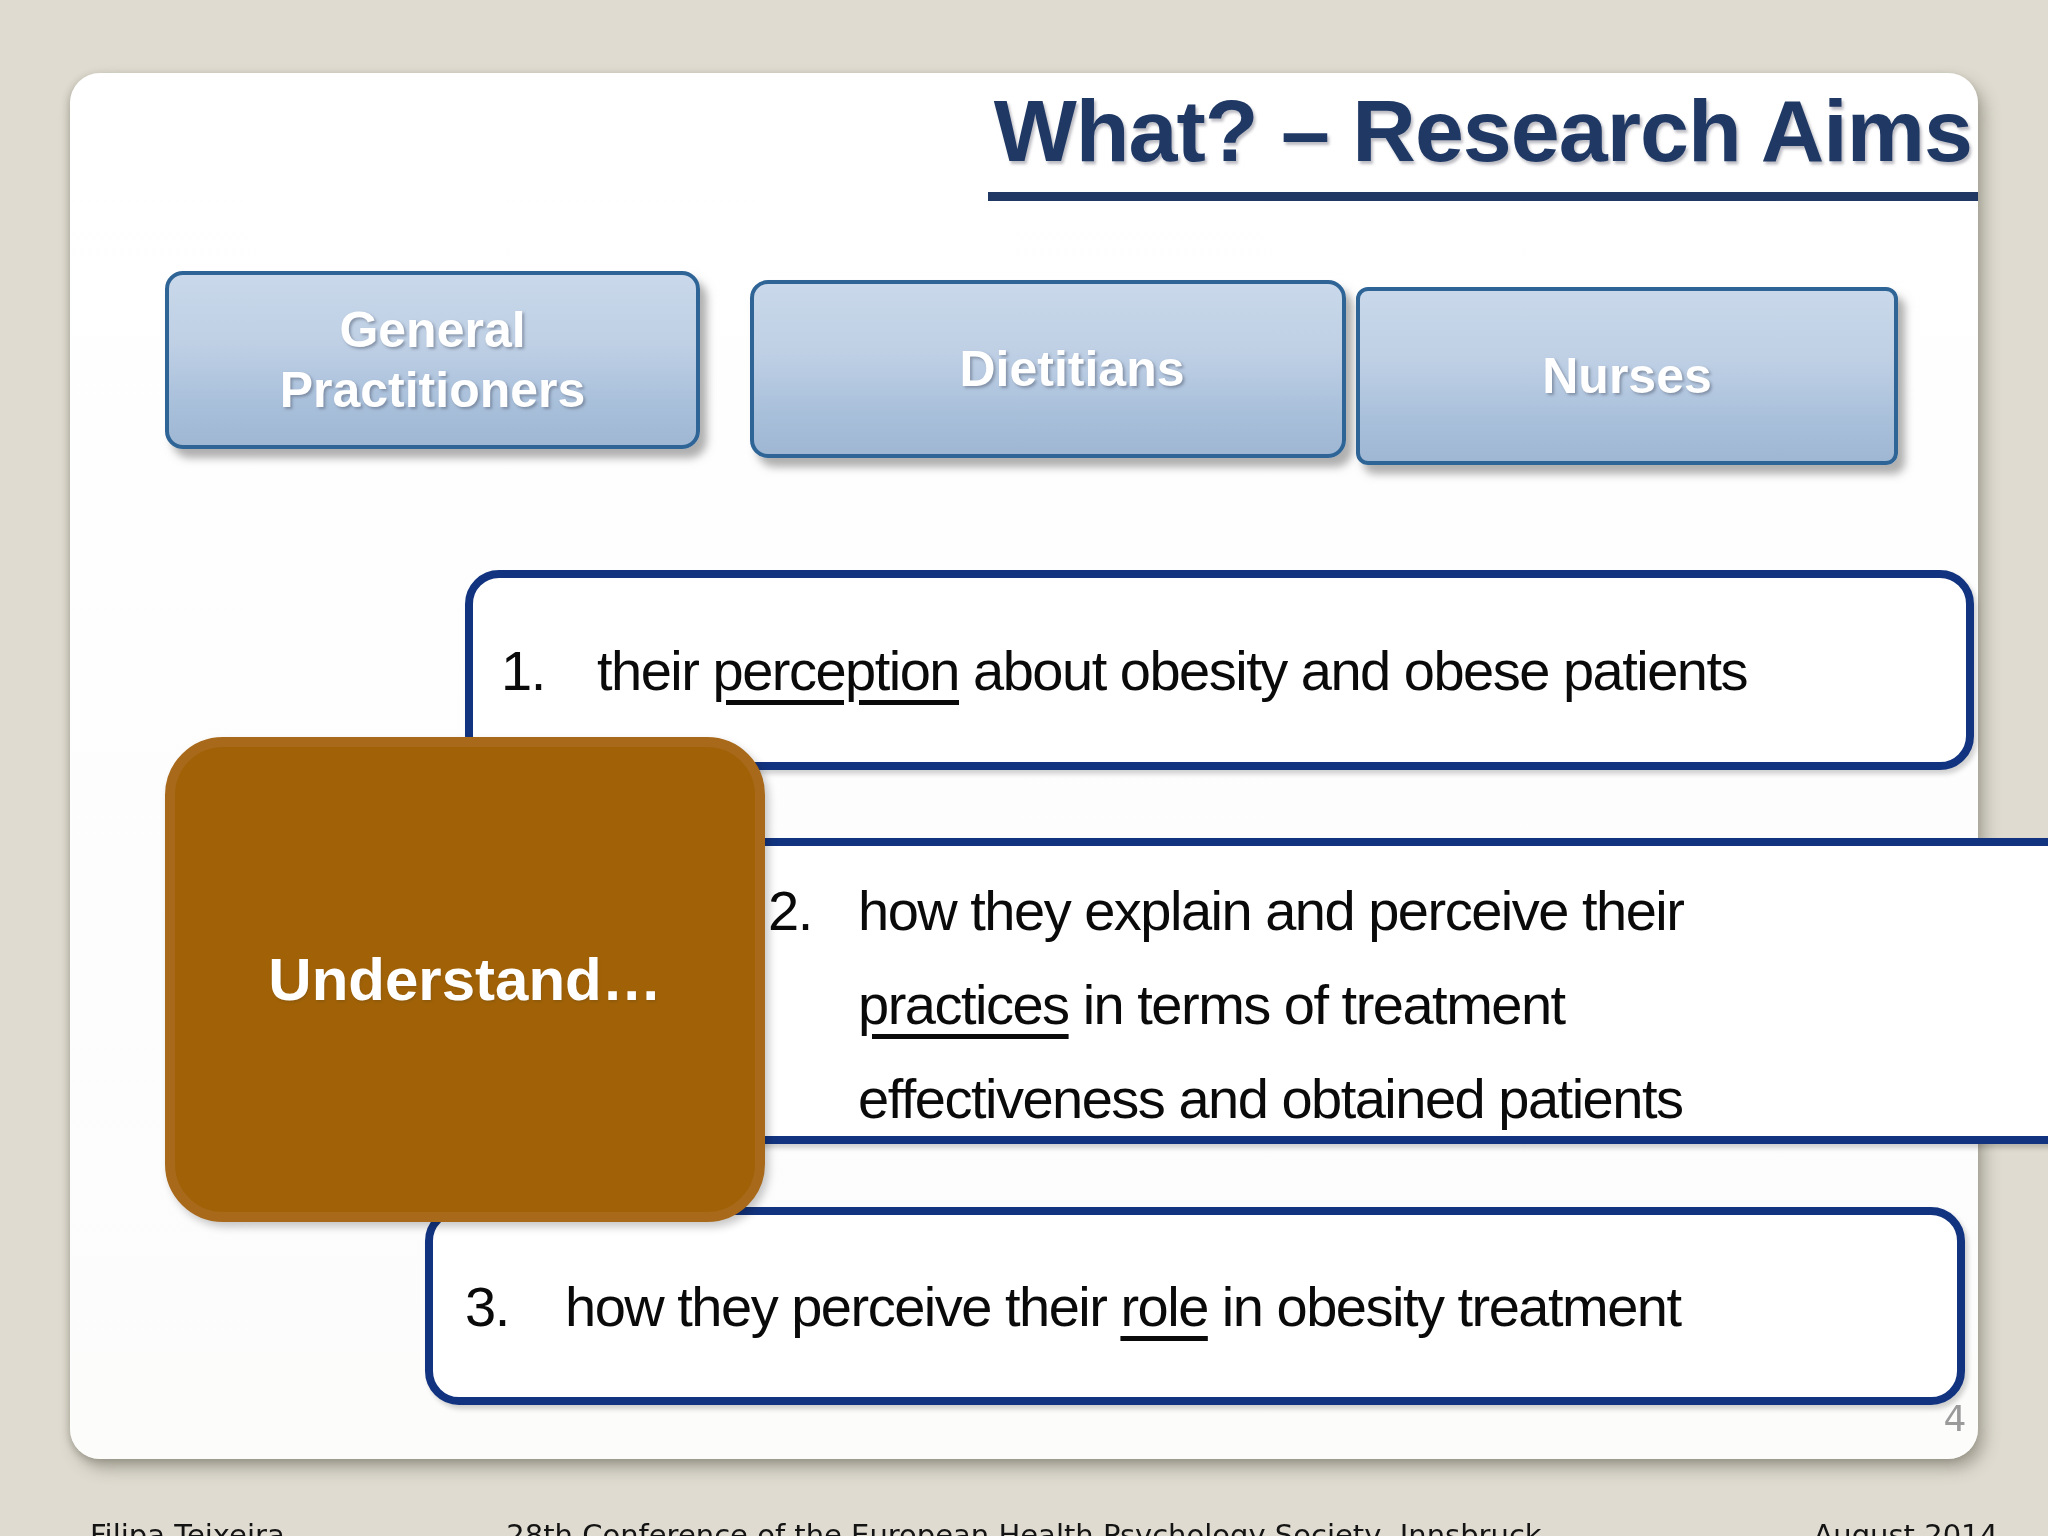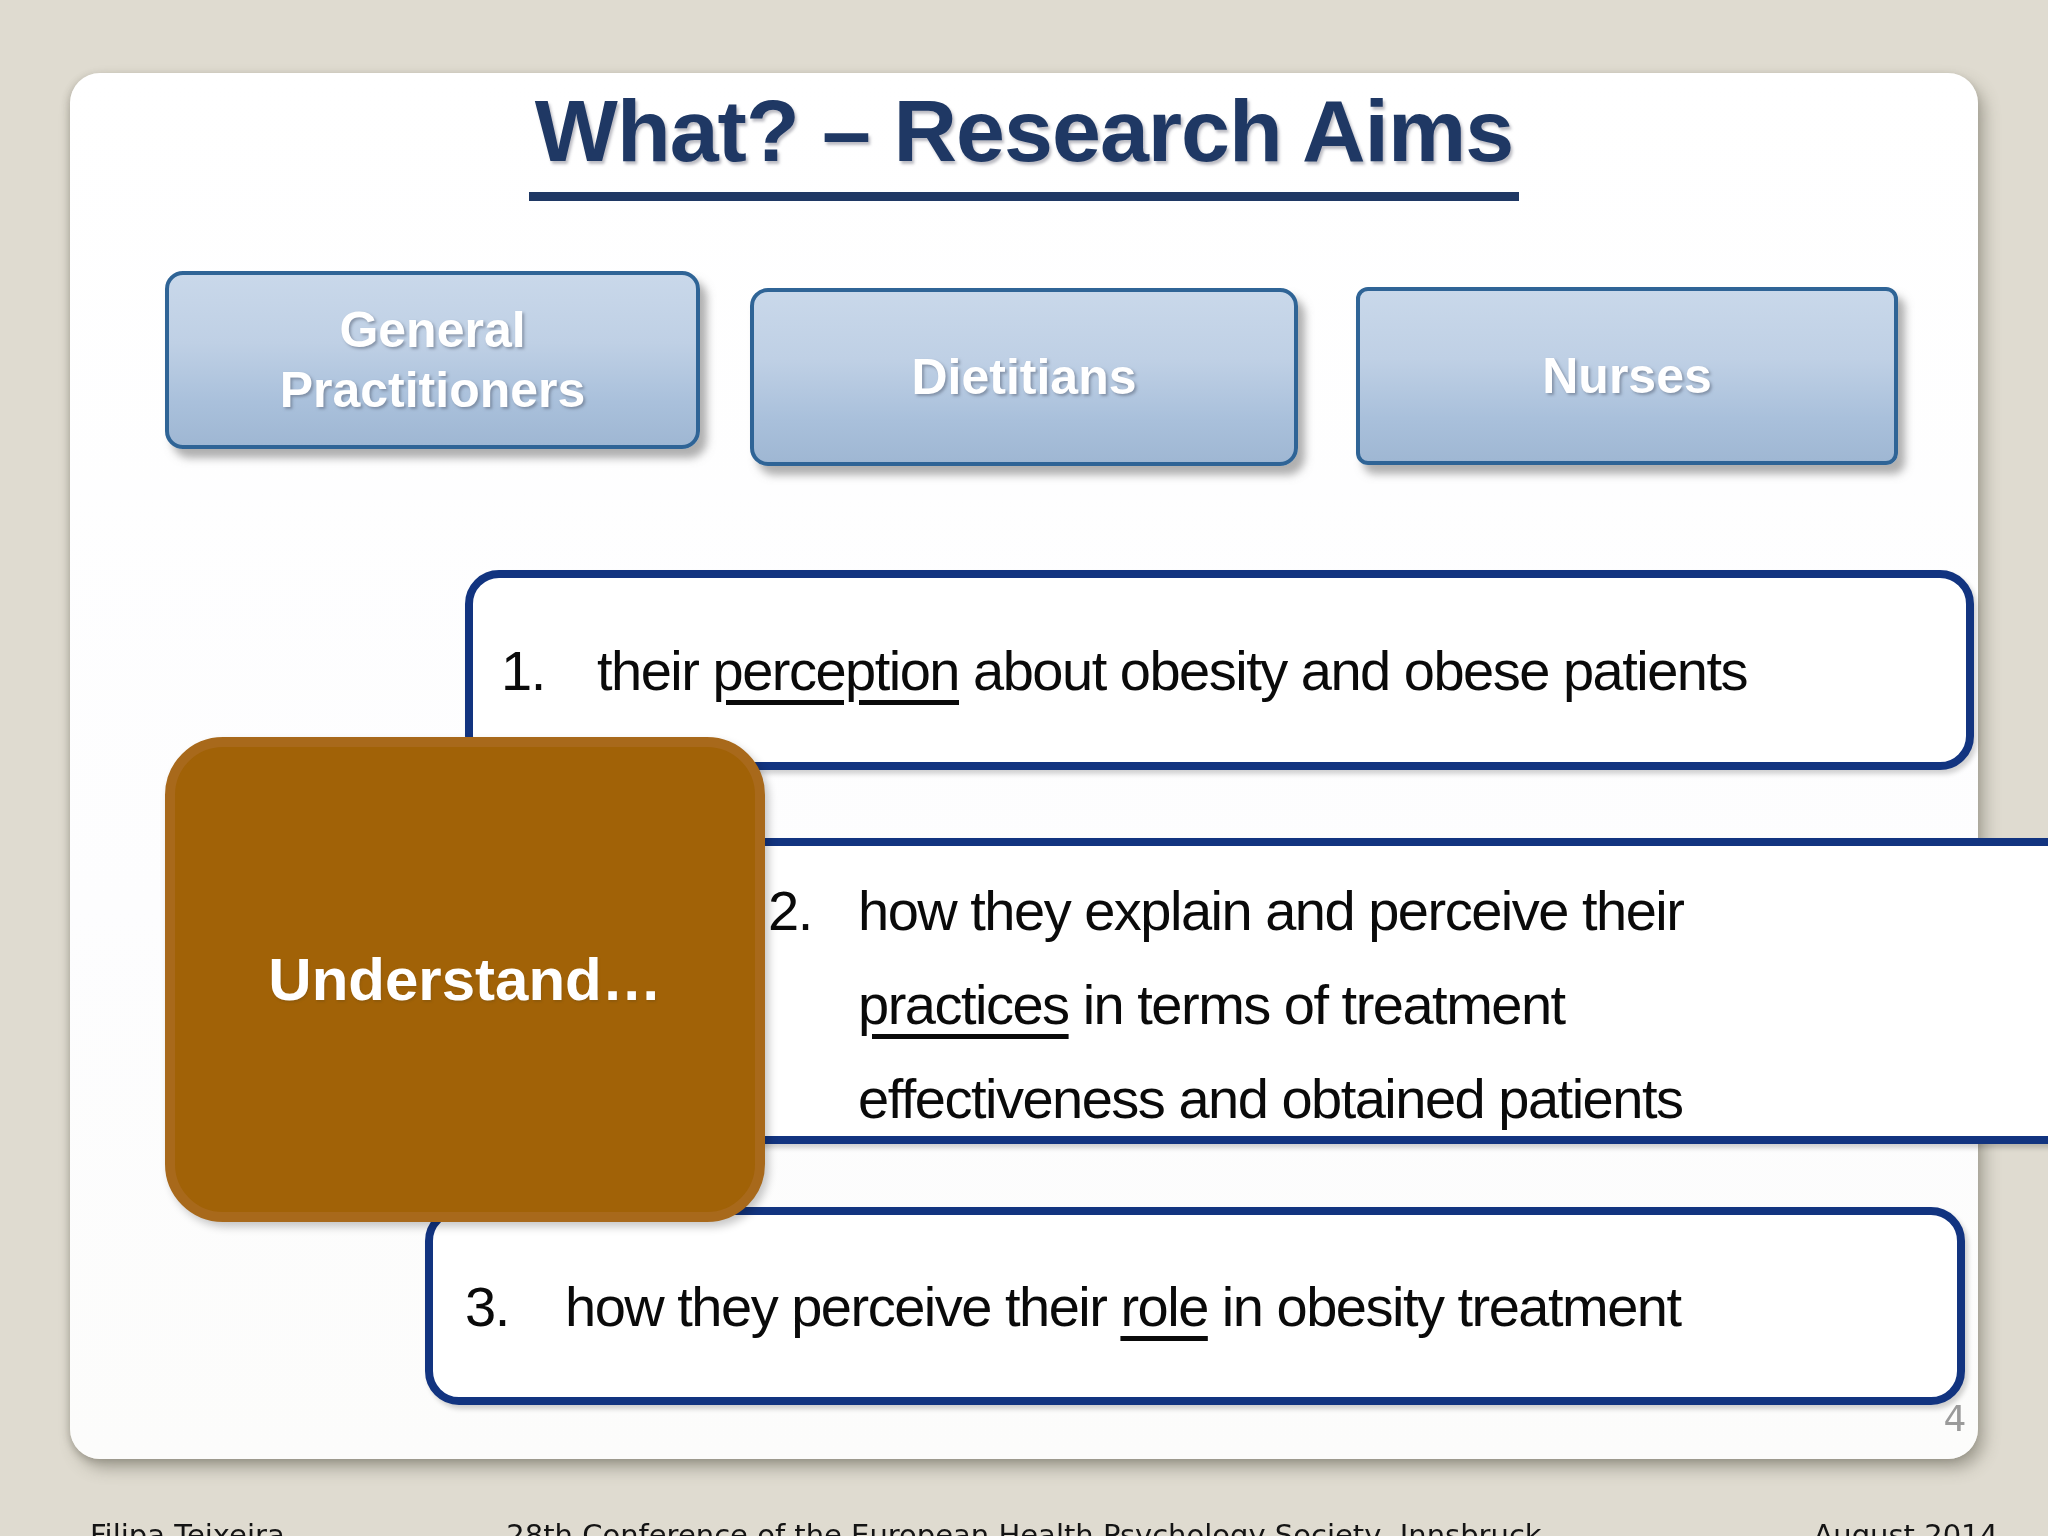--- a/index.html
+++ b/index.html
@@ -16,21 +16,21 @@
   .slide{
     position:absolute;left:70px;top:73px;width:1908px;height:1386px;
     background:linear-gradient(180deg,#FFFFFF 0%,#FDFDFE 60%,#FCFCFB 100%);
     border-radius:30px;
     box-shadow:6px 9px 16px rgba(90,88,75,0.45), -2px 2px 6px rgba(90,88,75,0.25);
   }
 
   
   .title-wrap{
     position:absolute;left:70px;top:80px;width:1908px;
-    text-align:center;z-index:2;
+    text-align:right;z-index:2;
   }
   .title-text{
     display:inline-block;
     font-size:88px;font-weight:bold;color:#1F3864;
     letter-spacing:-1px;
     border-bottom:9px solid #1F3864;
     padding:0 6px 10px 6px;
     text-shadow:2px 3px 3px rgba(60,60,80,0.35);
   }
 
@@ -40,21 +40,21 @@
     display:flex;align-items:center;justify-content:center;
     background:linear-gradient(180deg,#C9D8EA 0%,#BFD0E5 40%,#A9C0DB 75%,#9FB7D3 100%);
     border:4px solid #2F6496;
     border-radius:18px;
     box-shadow:7px 9px 8px rgba(110,110,110,0.55);
     color:#FFFFFF;font-weight:bold;font-size:50px;line-height:60px;
     text-align:center;
     text-shadow:2px 2px 3px rgba(90,100,120,0.55);
   }
   .cat-gp{left:165px;top:271px;width:527px;height:170px;text-align:center;}
-  .cat-diet{left:750px;top:288px;width:540px;height:170px;}
+  .cat-diet{left:750px;top:280px;width:540px;height:170px;padding-left:48px;}
   .cat-nurse{left:1356px;top:287px;width:534px;height:170px;border-radius:12px;}
 
   
   .aim-box{
     position:absolute;
     background:#FFFFFF;
     border:8px solid #123480;
     border-radius:34px;
     display:flex;align-items:center;
     box-shadow:3px 4px 5px rgba(0,0,0,0.18);

